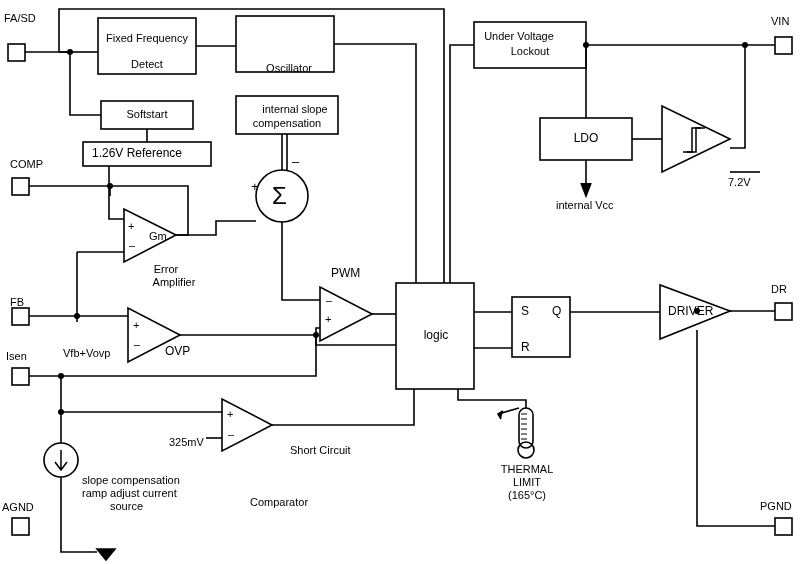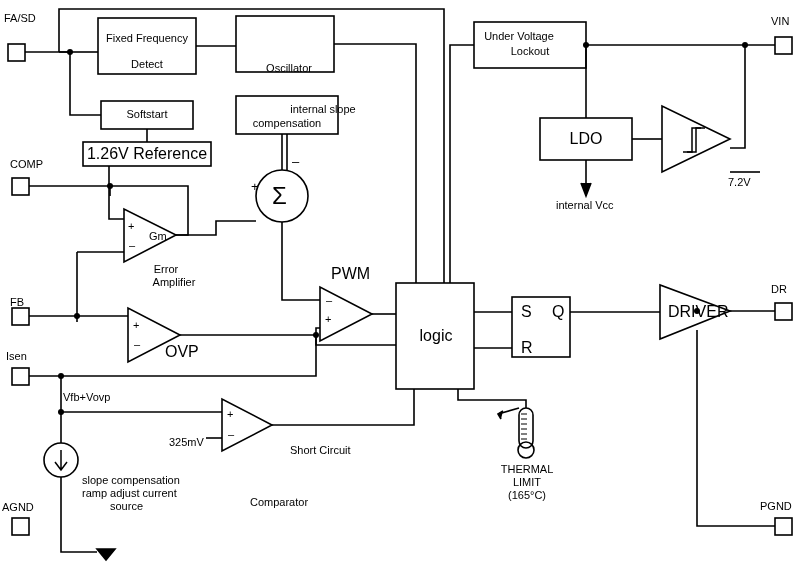--- a/index.html
+++ b/index.html
@@ -27,21 +27,21 @@
     font-family: Liberation Sans, sans-serif;
     font-size: 11px;
     color: #000000;
     line-height: 13px;
     white-space: pre;
   }
   .lbl.center {
     text-align: center;
   }
   .lbl.big {
-    font-size: 16px;
+    font-size: 12px;
   }
 </style>
 </head>
 <body>
 
 <div id="root">
 
   <svg id="svg-layer" viewBox="0 0 800 564">
     <g stroke="#000000" fill="none" stroke-width="1.6" shape-rendering="geometricPrecision">
 
@@ -185,24 +185,24 @@
   <div class="lbl center" style="left:98px; top:32px; width:98px;">Fixed Frequency</div>
   <div class="lbl center" style="left:98px; top:58px; width:98px;">Detect</div>
 
   <div class="lbl center" style="left:240px; top:38px; width:98px;margin-top:24px;">Oscillator</div>
 
   <div class="lbl center" style="left:465px; top:30px; width:108px;">Under Voltage</div>
   <div class="lbl center" style="left:474px; top:45px; width:112px;">Lockout</div>
 
   <div class="lbl center" style="left:101px; top:108px; width:92px;">Softstart</div>
 
-  <div class="lbl center" style="left:236px; top:103px; width:118px;margin-left:28px;">internal slope</div>
+  <div class="lbl center" style="left:236px; top:103px; width:118px;">internal slope</div>
   <div class="lbl center" style="left:236px; top:117px; width:102px;">compensation</div>
 
-  <div class="lbl center big" style="left:83px; top:147px; width:128px;">1.26V Reference</div>
+  <div class="lbl center big" style="left:73px; top:147px; width:128px;">1.26V Reference</div>
 
   <div class="lbl center big" style="left:540px; top:132px; width:92px;">LDO</div>
 
   <div class="lbl center big" style="left:396px; top:329px; width:80px;">logic</div>
 
   <div class="lbl" style="left:128px; top:220px;">+</div>
   <div class="lbl" style="left:129px; top:239px;">–</div>
   <div class="lbl" style="left:149px; top:230px;">Gm</div>
   <div class="lbl center" style="left:126px; top:263px; width:80px;">Error</div>
   <div class="lbl center" style="left:134px; top:276px; width:80px;">Amplifier</div>
@@ -211,21 +211,21 @@
   <div class="lbl" style="left:292px; top:155px; font-size:13px;">–</div>
   <div class="lbl" style="left:272px; top:184px; font-size:24px; line-height:24px;">Σ</div>
 
   <div class="lbl big" style="left:331px; top:267px;">PWM</div>
   <div class="lbl" style="left:325px; top:313px;">+</div>
   <div class="lbl" style="left:326px; top:294px;">–</div>
 
   <div class="lbl" style="left:133px; top:319px;">+</div>
   <div class="lbl" style="left:134px; top:338px;">–</div>
   <div class="lbl big" style="left:165px; top:345px;">OVP</div>
-  <div class="lbl" style="left:63px; top:347px;margin-top:44px;">Vfb+Vovp</div>
+  <div class="lbl" style="left:63px; top:347px;">Vfb+Vovp</div>
 
   <div class="lbl" style="left:227px; top:408px;">+</div>
   <div class="lbl" style="left:228px; top:428px;">–</div>
   <div class="lbl" style="left:169px; top:436px;">325mV</div>
   <div class="lbl" style="left:250px; top:444px;margin-left:40px;">Short Circuit</div>
   <div class="lbl" style="left:250px; top:458px;margin-top:38px;">Comparator</div>
 
   <div class="lbl big" style="left:668px; top:305px;">DRIVER</div>
 
   <div class="lbl big" style="left:521px; top:305px;">S</div>

